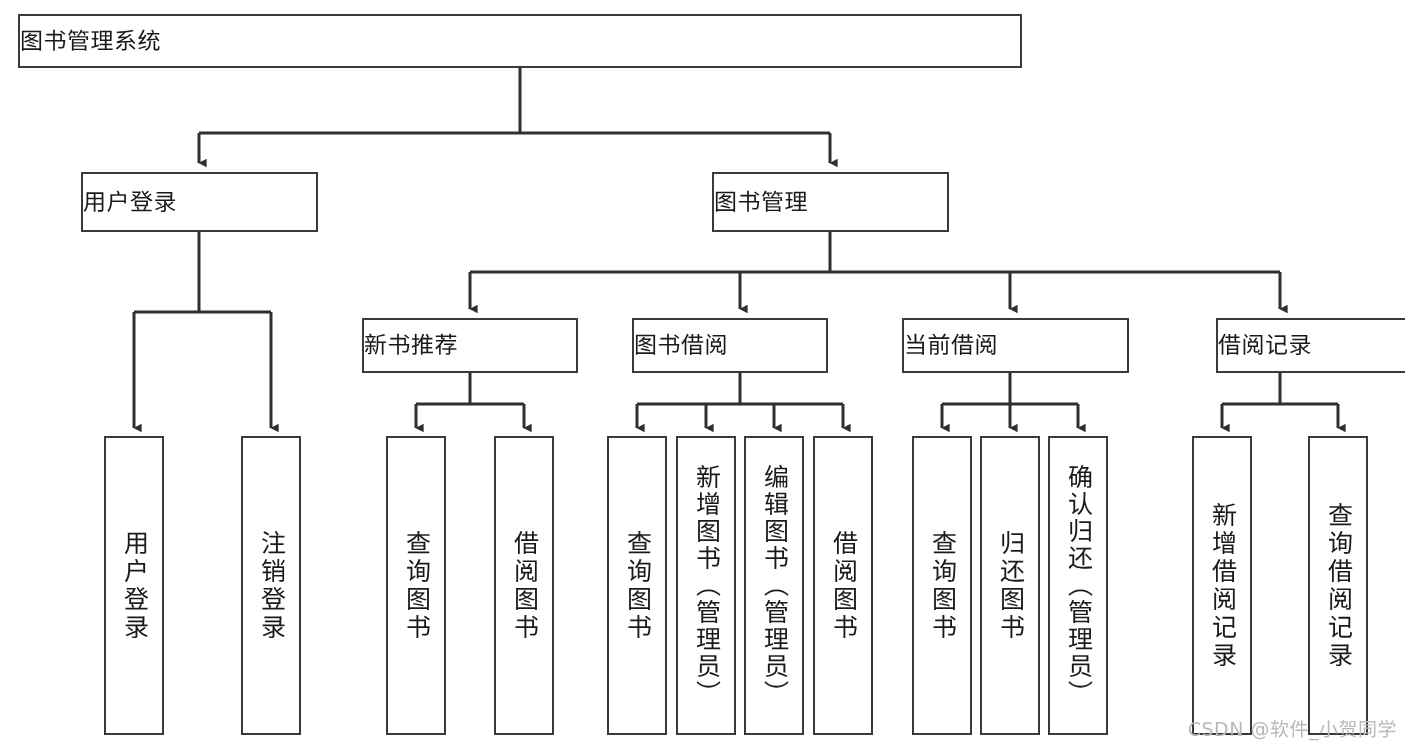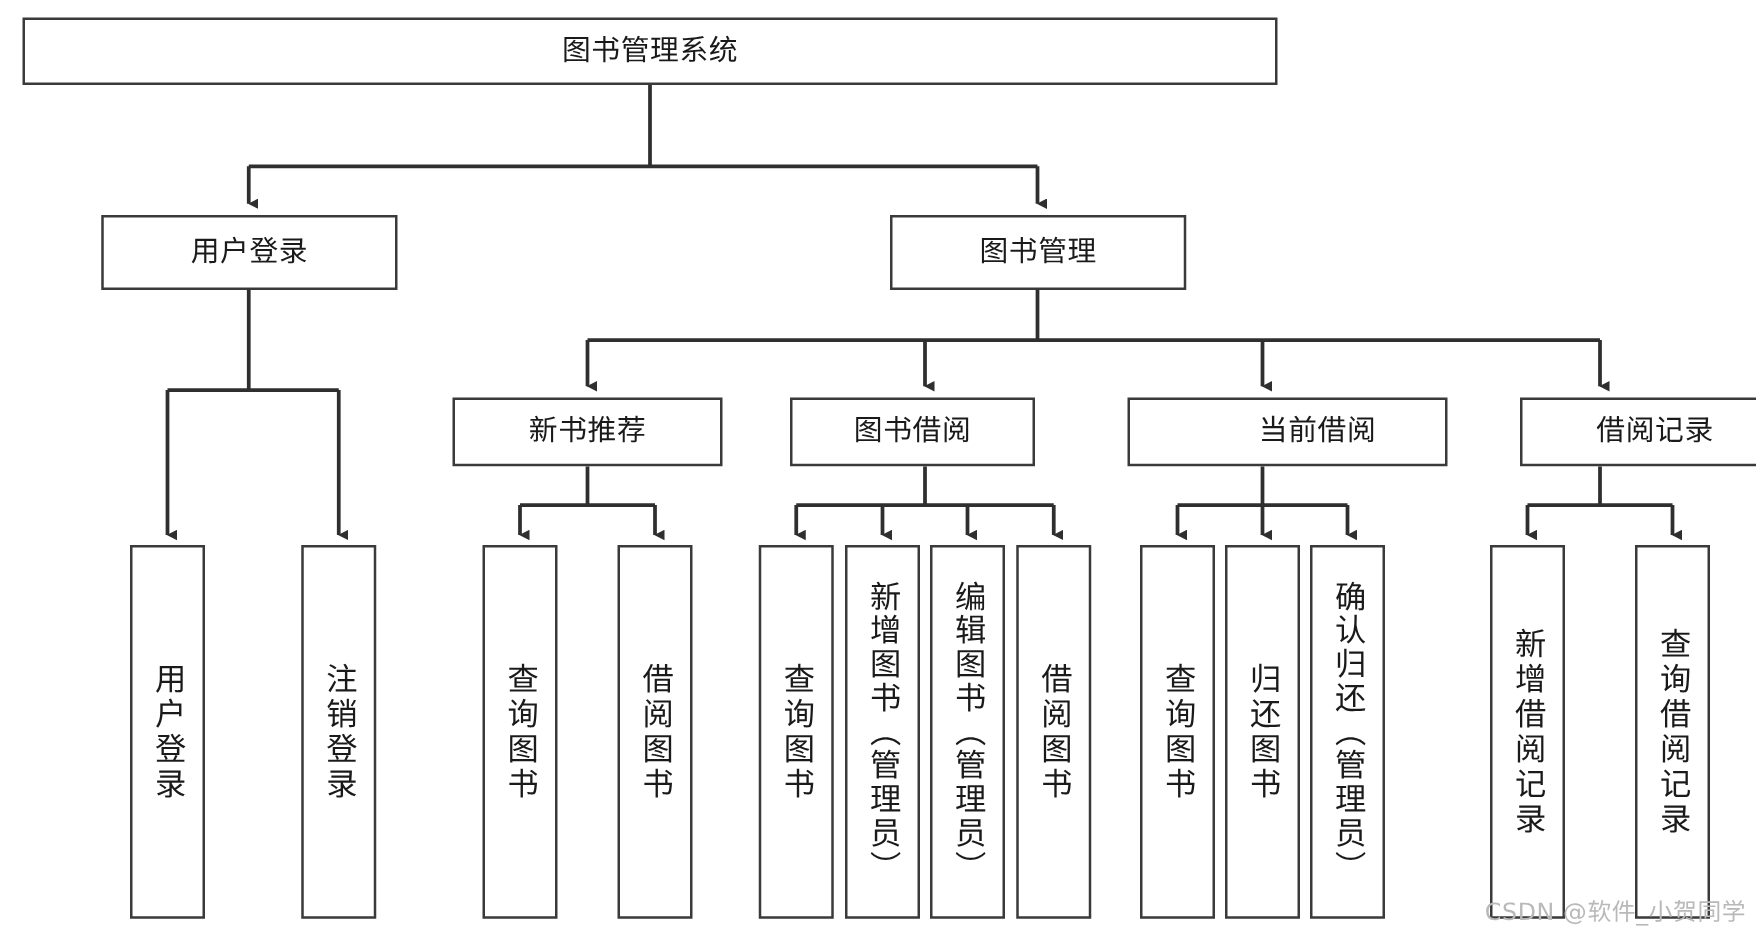--- a/index.html
+++ b/index.html
@@ -25,21 +25,20 @@
     width: 1405px;
     height: 747px;
   }
   .node {
     position: absolute;
     box-sizing: border-box;
     background: #ffffff;
     border: 2.5px solid #3a3a3a;
     display: flex;
     align-items: center;
-    justify-content: center;
     z-index: 2;
   }
   .node-label {
     color: #1a1a1a;
     text-align: center;
     line-height: 1.16;
     letter-spacing: 0.5px;
     white-space: nowrap;
   }
   .node.horizontal .node-label {
@@ -146,21 +145,21 @@
   </div>
 
   <div class="node horizontal" style="left:362px; top:318px; width:216px; height:55px;">
     <span class="node-label">新书推荐</span>
   </div>
 
   <div class="node horizontal" style="left:632px; top:318px; width:196px; height:55px;">
     <span class="node-label">图书借阅</span>
   </div>
 
-  <div class="node horizontal" style="left:902px; top:318px; width:256px; height:55px;padding-left:48px;">
+  <div class="node horizontal" style="left:902px; top:318px; width:227px; height:55px;">
     <span class="node-label">当前借阅</span>
   </div>
 
   <div class="node horizontal" style="left:1172px; top:318px; width:216px; height:55px;margin-left:44px;">
     <span class="node-label">借阅记录</span>
   </div>
 
   <div class="node vertical" style="left:104px; top:436px; width:60px; height:299px;">
     <span class="node-label">用户登录</span>
   </div>

